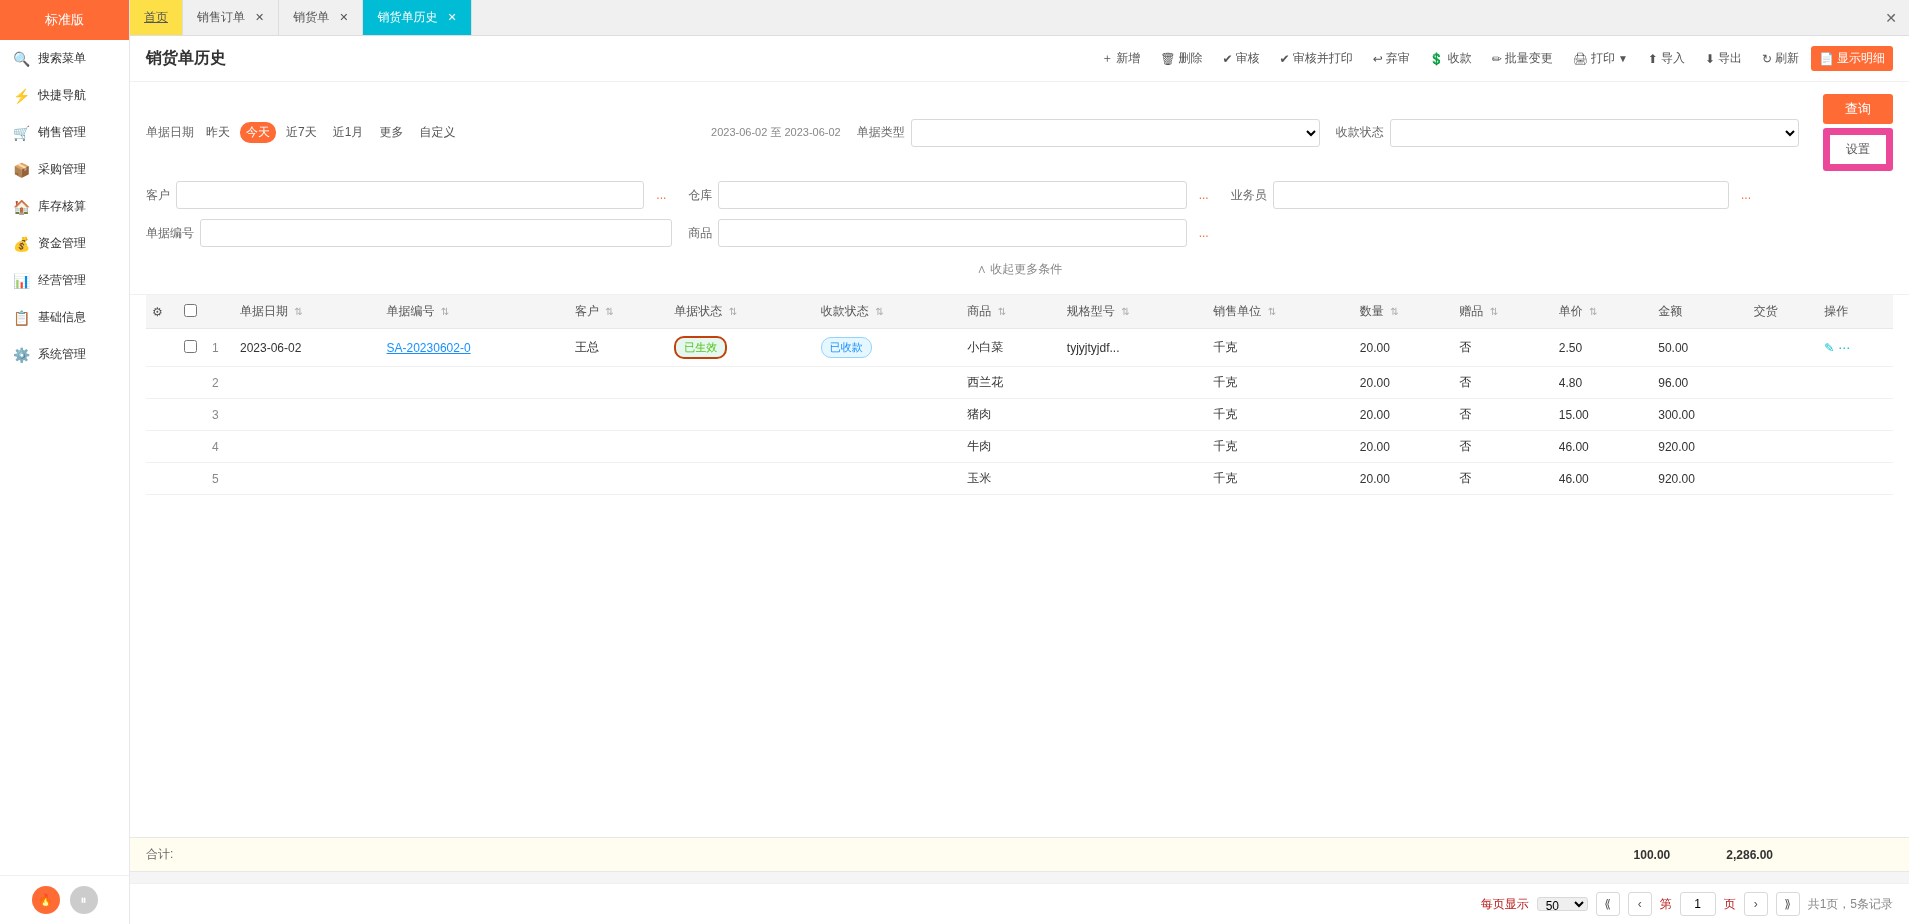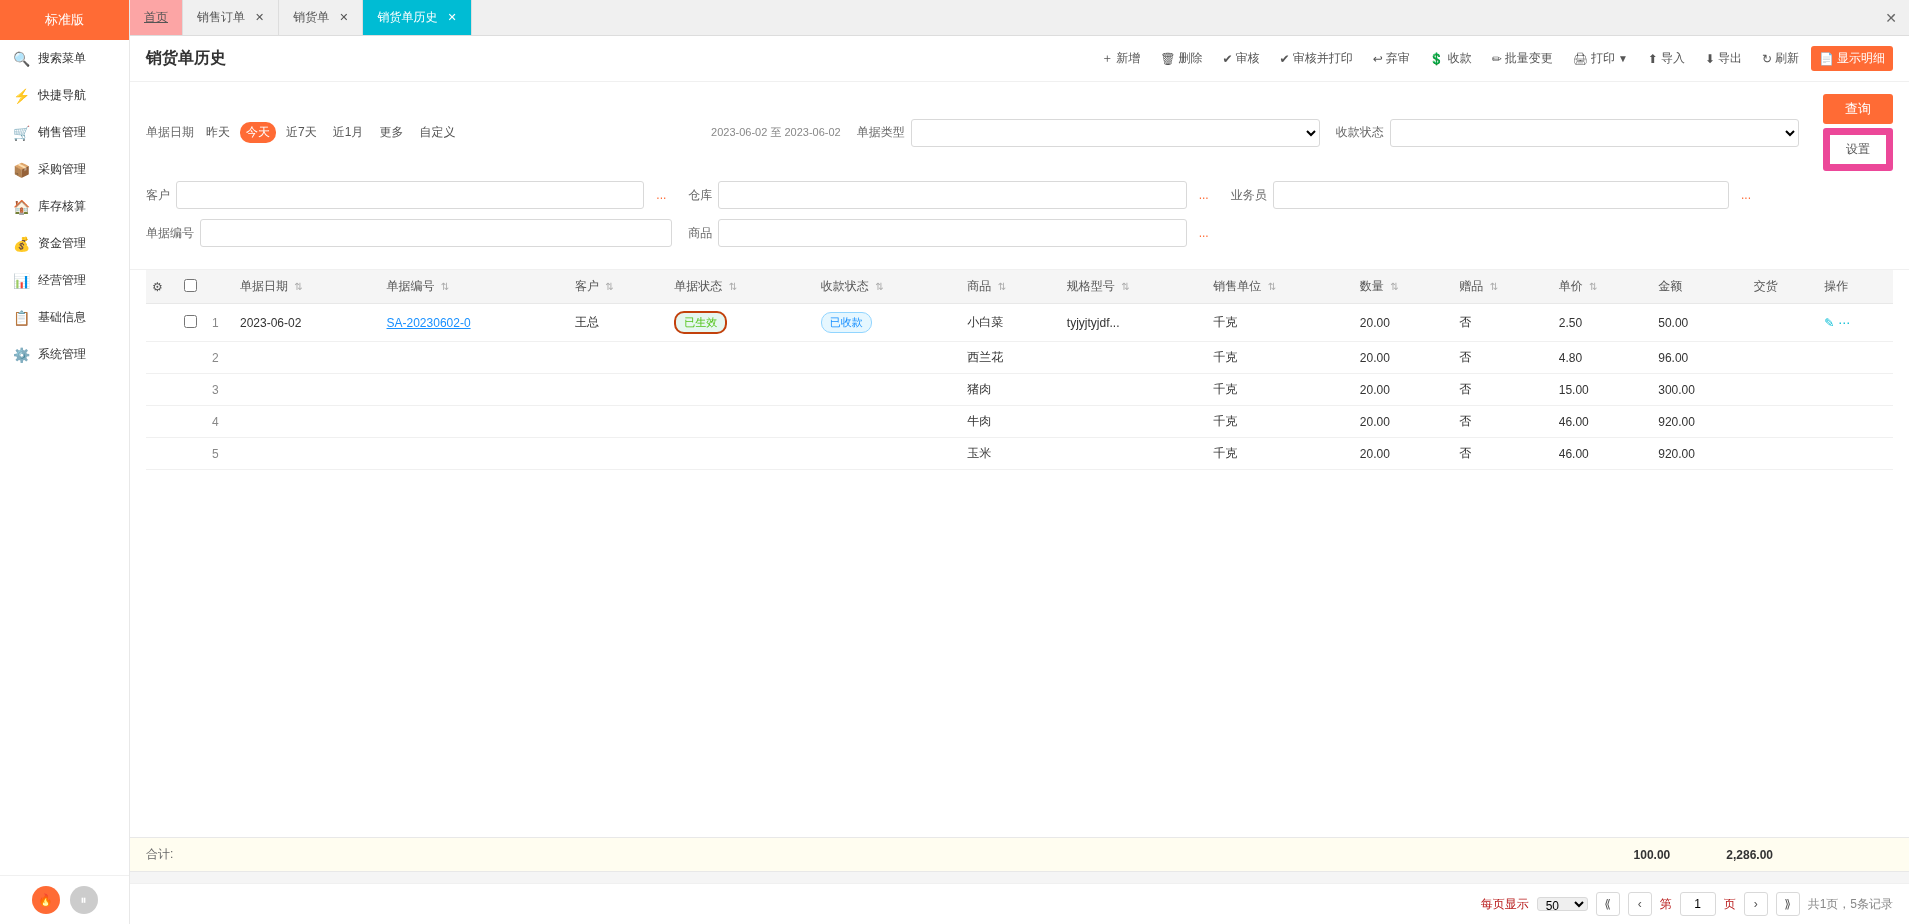--- a/index.html
+++ b/index.html
@@ -71,21 +71,21 @@
       display: flex;
       align-items: center;
       padding: 0 14px;
       height: 100%;
       cursor: pointer;
       border-right: 1px solid #ddd;
       color: #555;
       gap: 6px;
       white-space: nowrap;
     }
-    .tab:first-child { background: #fca5a5; text-decoration: underline; }
+    .tab:first-child { background: #fde047; text-decoration: underline; }
     .tab.active { background: #00bcd4; color: #fff; }
     .tab-close { font-size: 11px; cursor: pointer; color: inherit; margin-left: 4px; }
     .tab-bar-spacer { flex: 1; }
     .tab-bar-close { padding: 0 12px; cursor: pointer; font-size: 14px; color: #666; }
 
     
     .content {
       flex: 1;
       overflow: auto;
       padding: 0;
@@ -531,20 +531,21 @@
         </div>
         <div class="filter-item">
           <span class="filter-label">商品</span>
           <input class="filter-input" style="">
           <span class="ellipsis-btn">...</span>
         </div>
         <div class="filter-item"></div>
         <div style="width: 120px;"></div>
       </div>
 
+      <div class="filter-more">∧ 收起更多条件</div>
     </div>
 
     <div class="table-wrap">
       <table>
         <thead>
           <tr>
             <th style="width:32px;">
               <span>⚙</span>
             </th>
             <th class="checkbox-col">

